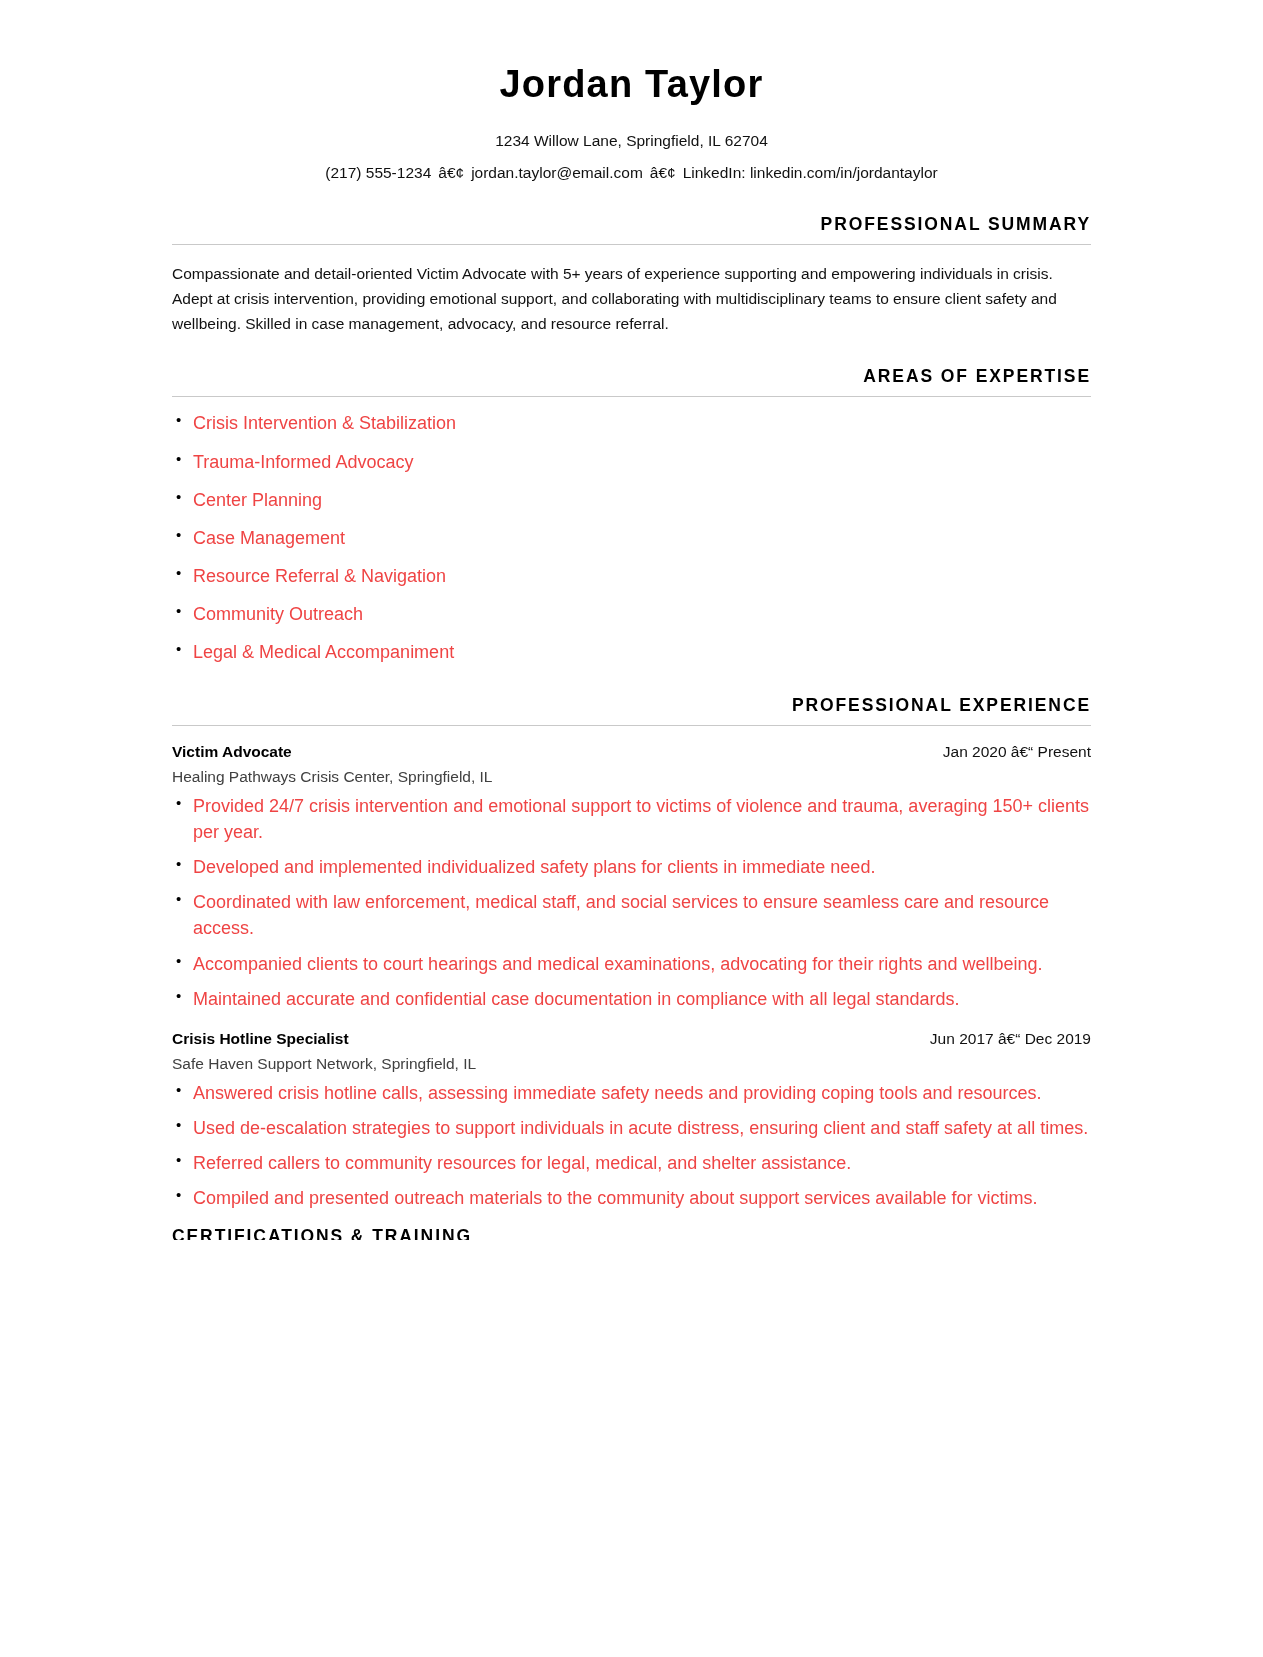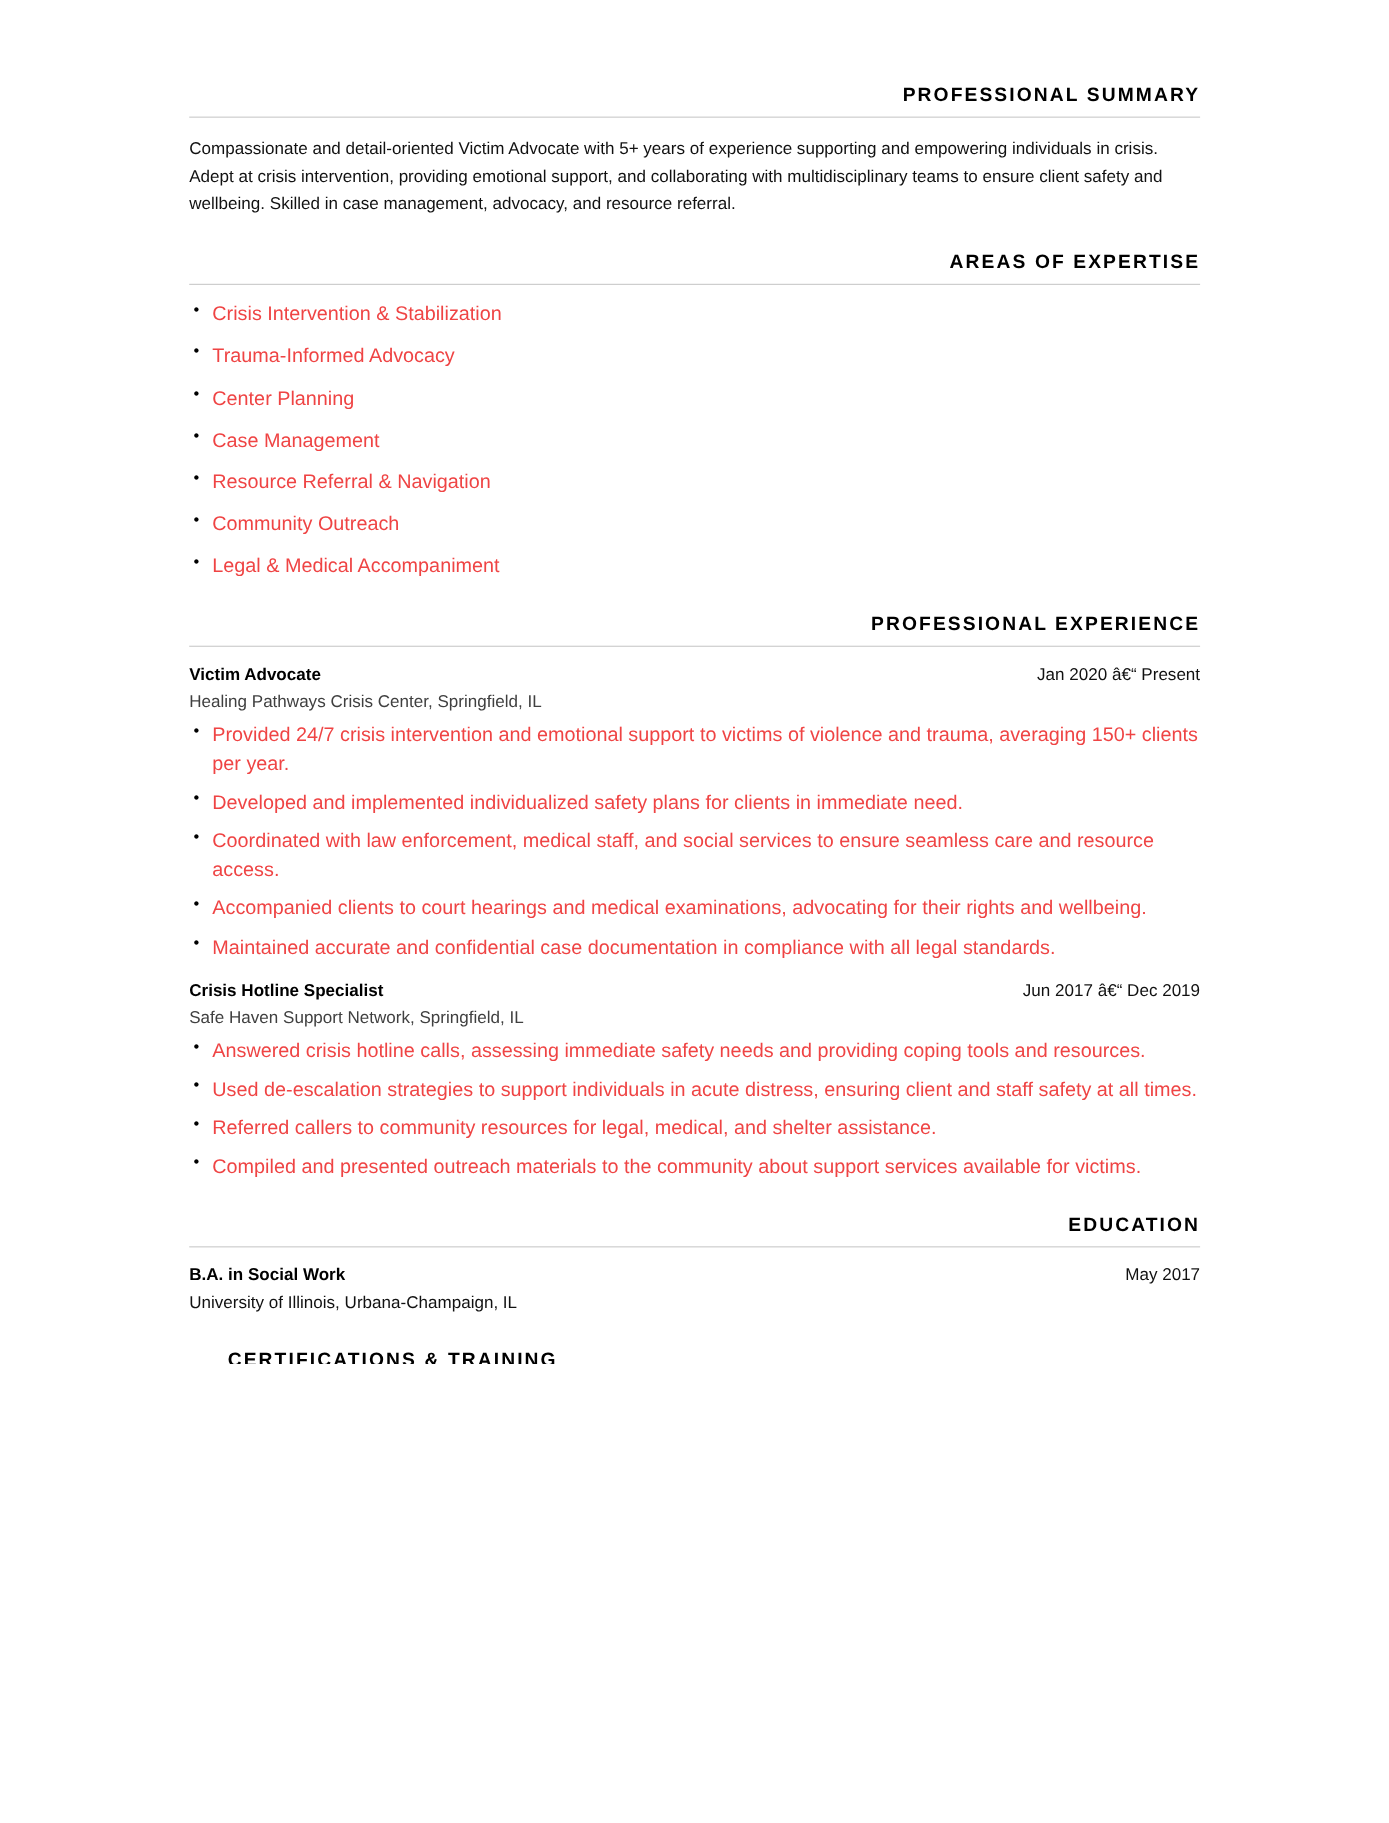--- a/index.html
+++ b/index.html
@@ -162,21 +162,20 @@
   }
 
   
   .clipped-wrap {
     position: absolute;
     left: 0;
     top: 1212px;
     width: 1083px;
     height: 28px;
     overflow: hidden;
-    padding-left: 35px;
   }
   .clipped-inner {
     padding: 0 172px;
     box-sizing: border-box;
   }
   .clipped-title {
     font-size: 17.5px;
     font-weight: bold;
     letter-spacing: 1.9px;
     color: #000;
@@ -191,20 +190,27 @@
     height: 417px;
     background: #ffffff;
   }
 </style>
 </head>
 <body>
 
 <div class="page">
   <div class="inner">
 
+    <div>
+      <h1 class="name">Jordan Taylor</h1>
+      <div class="contact-line">1234 Willow Lane, Springfield, IL 62704</div>
+      <div class="contact-line second">
+        <span>(217) 555-1234</span><span class="sep">â€¢</span><span>jordan.taylor@email.com</span><span class="sep">â€¢</span><span>LinkedIn: linkedin.com/in/jordantaylor</span>
+      </div>
+    </div>
 
     <div class="section">
       <div class="section-title">PROFESSIONAL SUMMARY</div>
       <p class="summary">Compassionate and detail-oriented Victim Advocate with 5+ years of experience supporting and empowering individuals in crisis. Adept at crisis intervention, providing emotional support, and collaborating with multidisciplinary teams to ensure client safety and wellbeing. Skilled in case management, advocacy, and resource referral.</p>
     </div>
 
     <div class="section">
       <div class="section-title">AREAS OF EXPERTISE</div>
       <ul class="bullets">
         <li>Crisis Intervention &amp; Stabilization</li>

